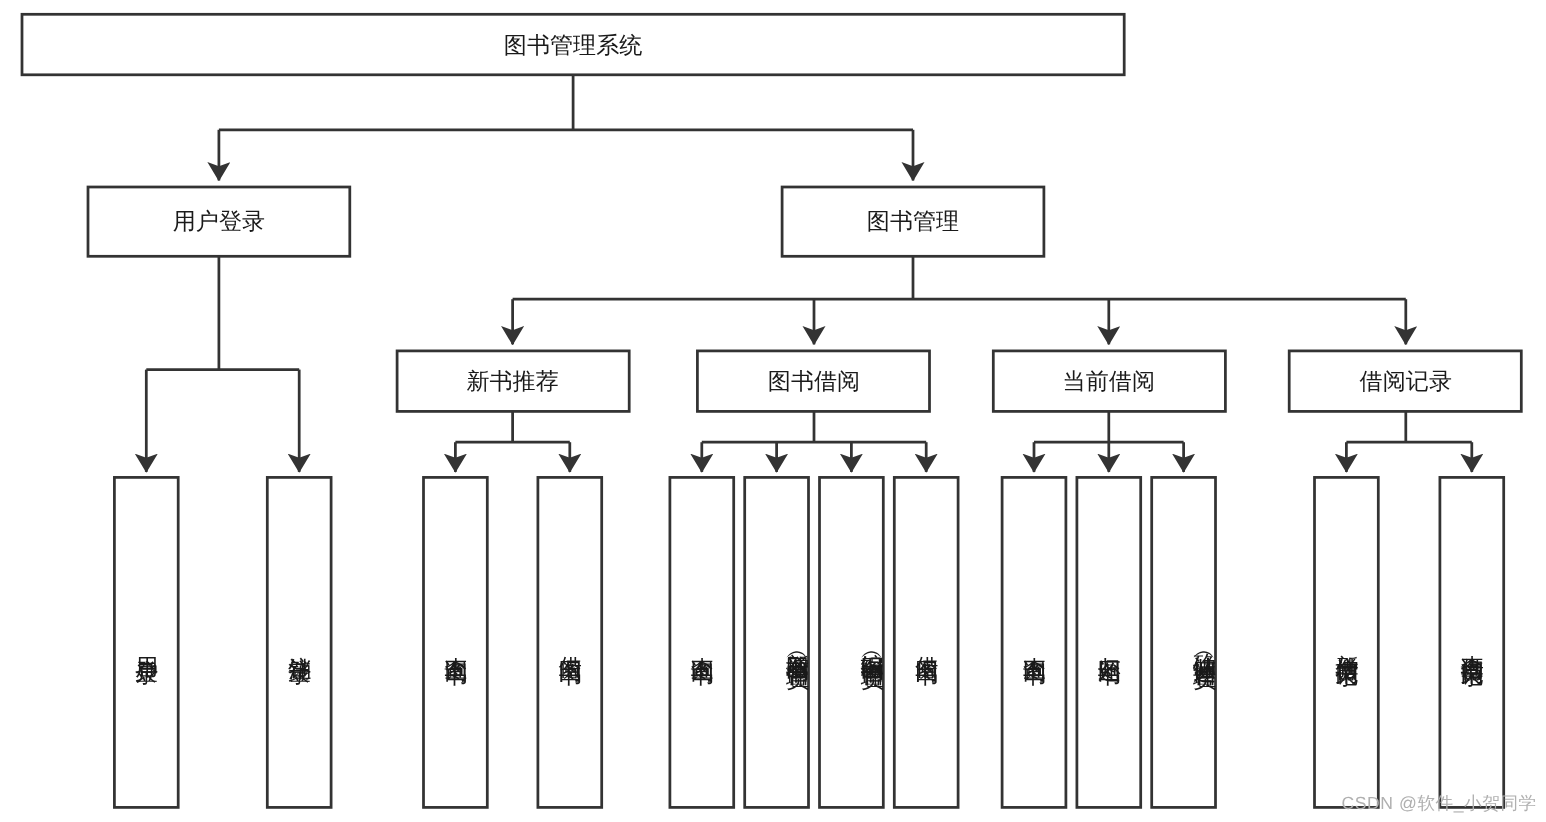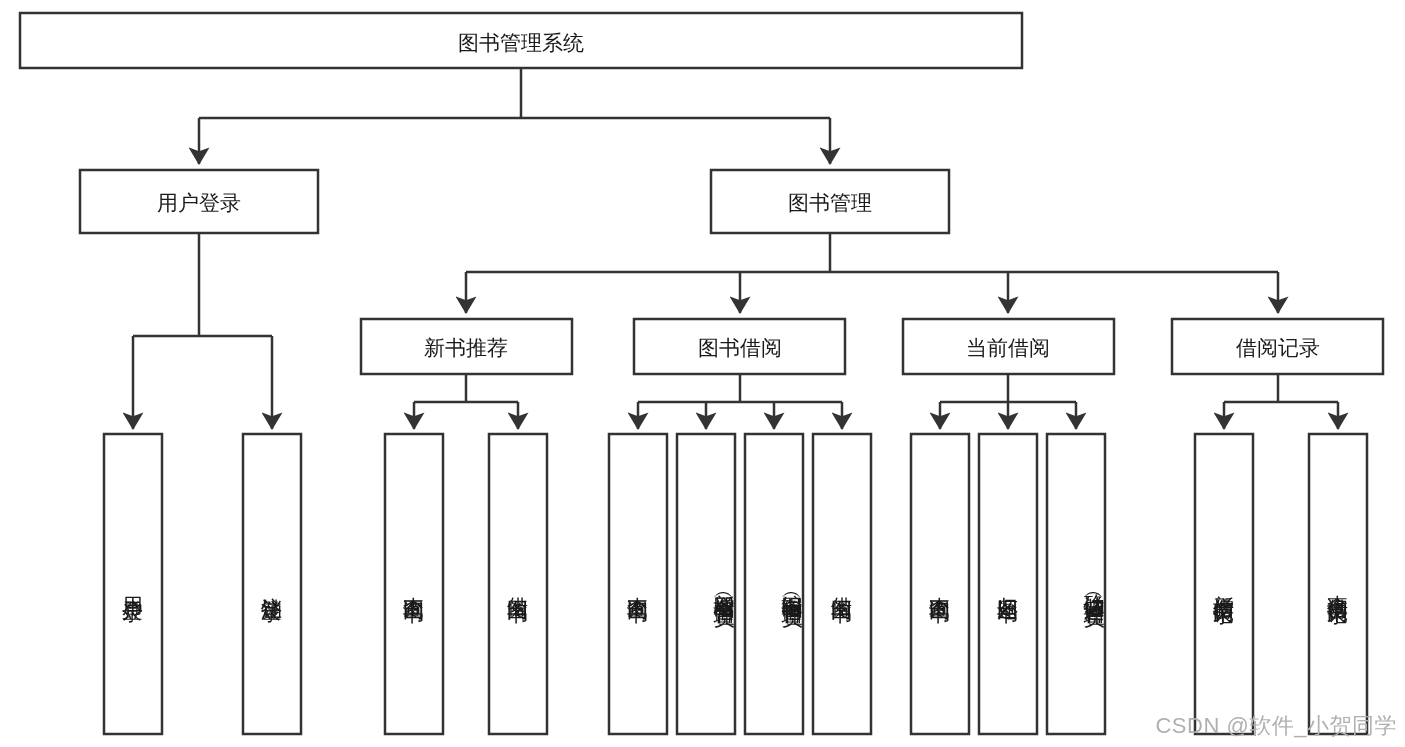--- a/index.html
+++ b/index.html
@@ -62,21 +62,21 @@
     pointer-events: none;
   }
   .vlabel.centered {
     align-items: center;
   }
   .watermark {
     position: absolute;
     right: 8px;
     bottom: 6px;
     font-family: "Liberation Sans", "DejaVu Sans", sans-serif;
-    font-size: 22px;
+    font-size: 16px;
     color: #b0b0b0;
     letter-spacing: 0.5px;
     white-space: nowrap;
     pointer-events: none;
   }
 </style>
 </head>
 <body>
 
 <div id="diagram-root">

